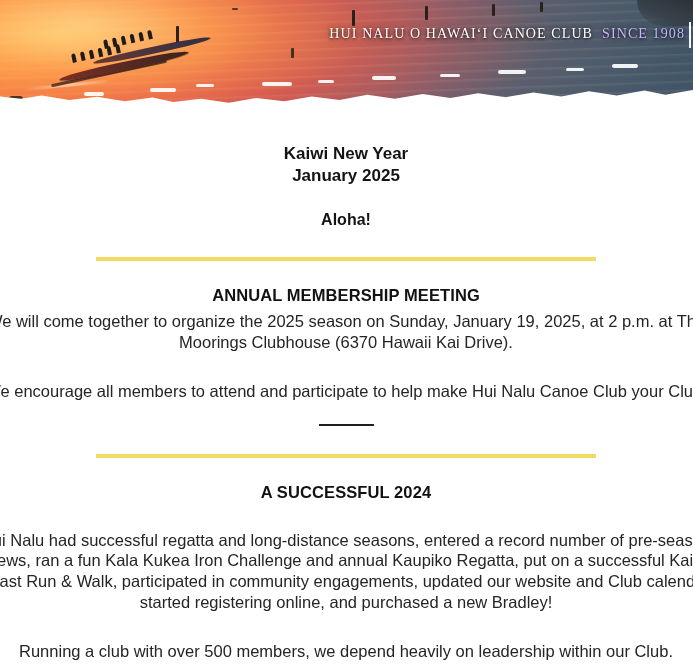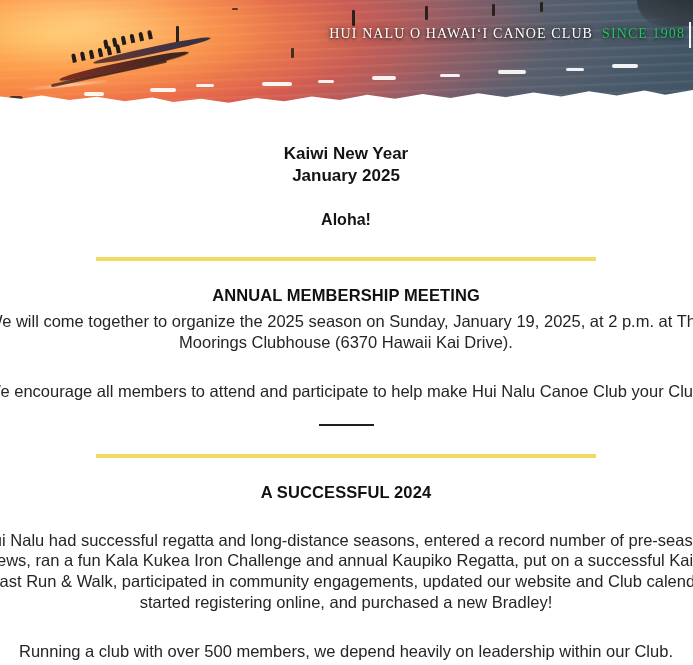--- a/index.html
+++ b/index.html
@@ -190,21 +190,21 @@
     display: flex;
     align-items: baseline;
     gap: 9px;
     font-family: "Liberation Serif", "DejaVu Serif", serif;
     font-size: 14px;
     letter-spacing: 1.1px;
     white-space: nowrap;
     text-shadow: 0 1px 3px rgba(0,0,0,0.85), 0 0 9px rgba(0,0,0,0.5);
   }
   .wordmark-main { color: #ffffff; }
-  .wordmark-since { color: #22c55e; }
+  .wordmark-since { color: #c4b5fd; }
   .wordmark-rule {
     position: absolute;
     right: 2px;
     top: 22px;
     width: 2px;
     height: 26px;
     background: #ffffff;
     opacity: .95;
   }
 

